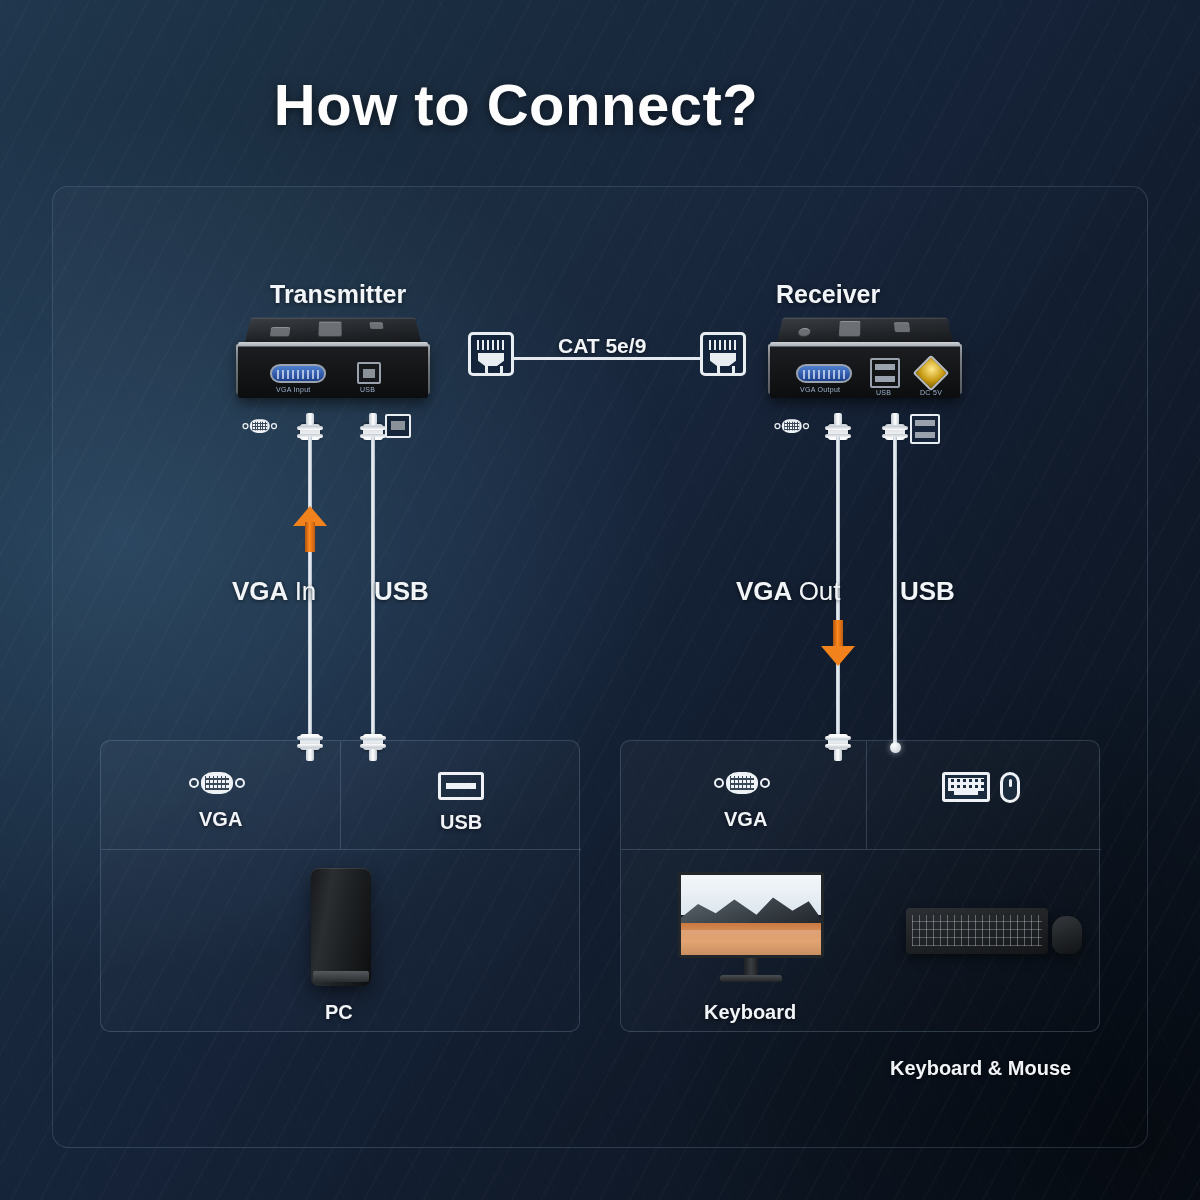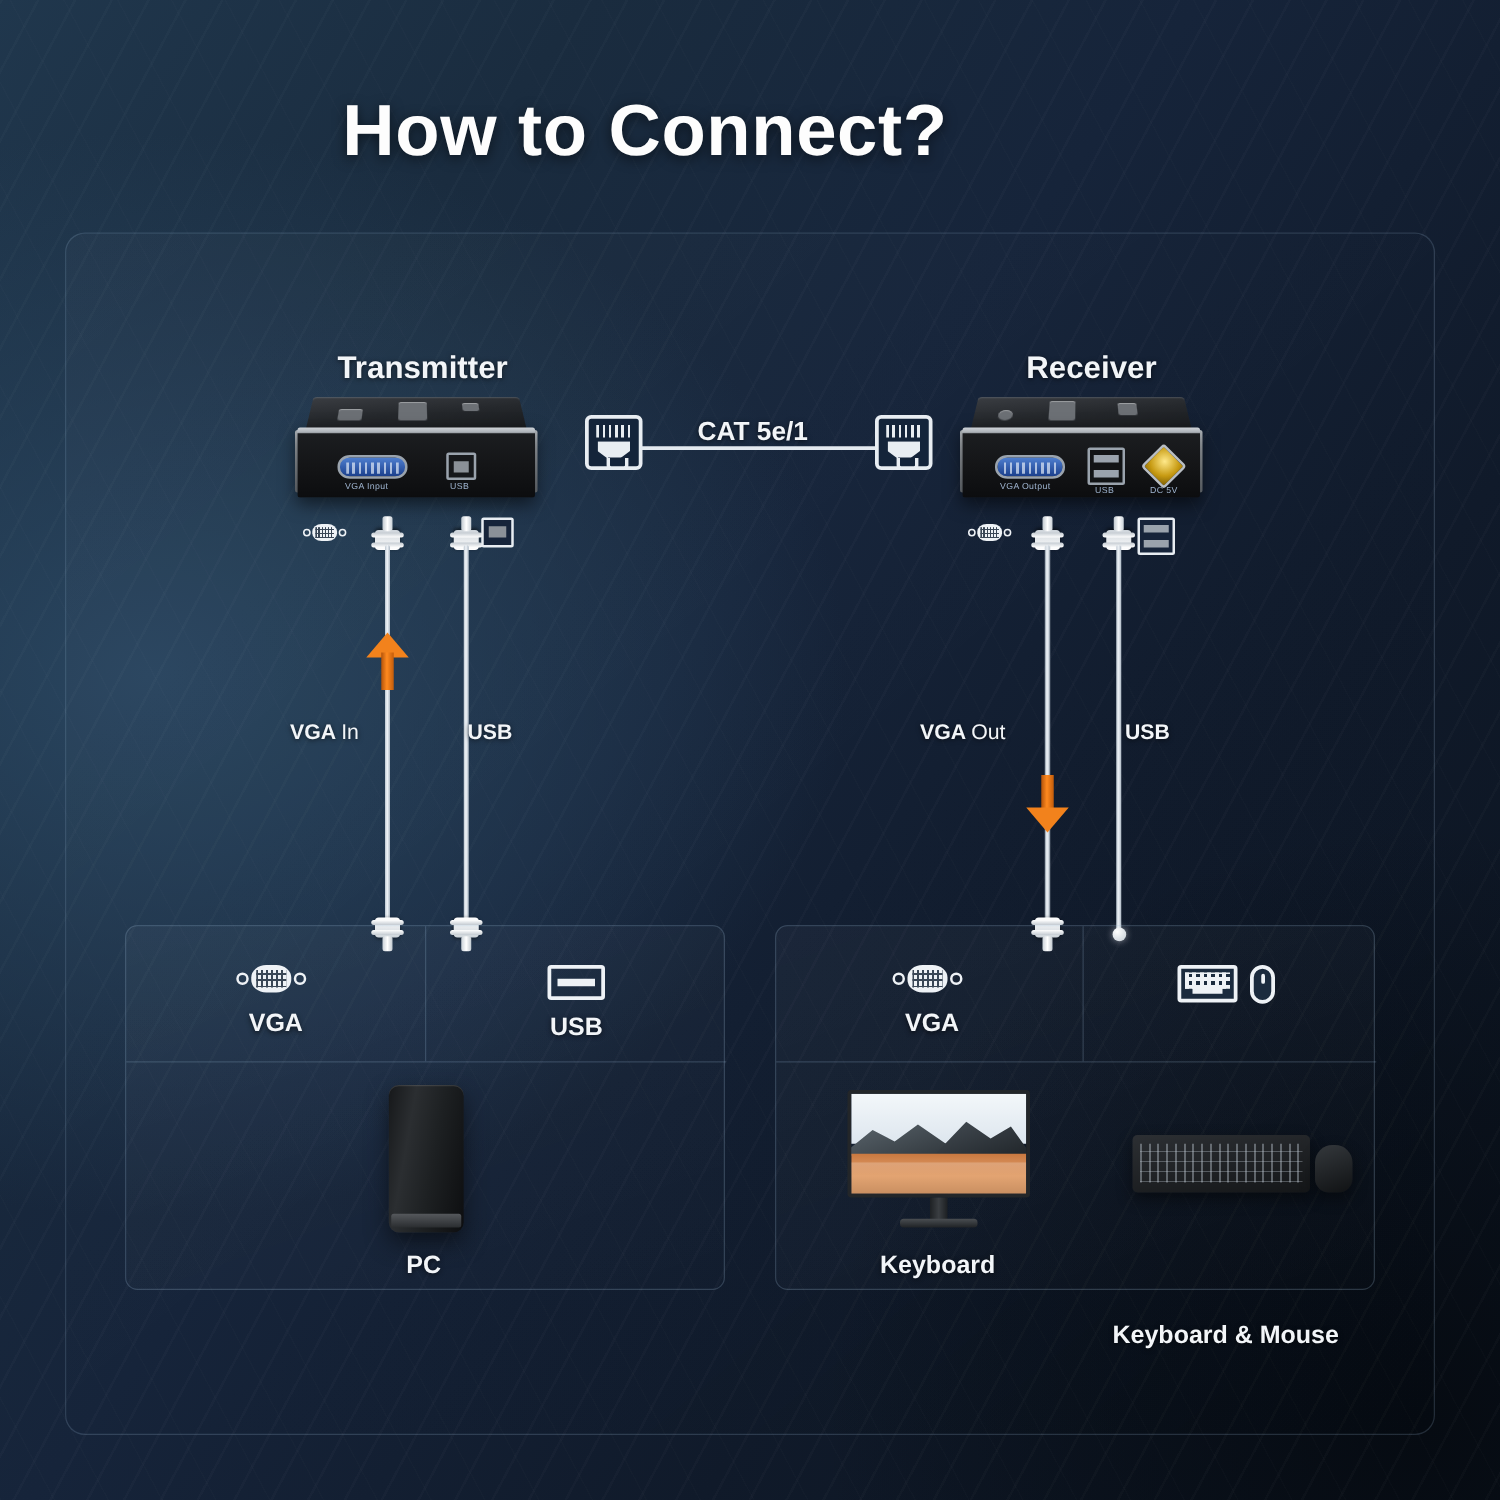--- a/index.html
+++ b/index.html
@@ -50,21 +50,21 @@
   }
 
   
   .lbl {
     position: absolute;
     color: #f2f5f8;
     white-space: nowrap;
     text-shadow: 0 1px 4px rgba(0,0,0,.6);
   }
   .dev-title { font-size: 25px; font-weight: 600; }
-  .port-lbl  { font-size: 17px; font-weight: 600; }
+  .port-lbl  { font-size: 26px; font-weight: 600; }
   .cat-lbl   { font-size: 21px; font-weight: 600; }
   .box-lbl   { font-size: 20px; font-weight: 600; }
   .thin      { font-weight: 400; }
 
   
   .extender {
     position: absolute;
     width: 190px; height: 90px;
   }
   .ext-top {
@@ -386,28 +386,28 @@
       <div class="neck"></div>
   </div>
   <div class="usbb-port" style="left:385px; top:414px; width:26px; height:24px; border-color:#e8edf2; background:#16243a;"></div>
 
   <div class="rj45" style="left:468px; top:332px;">
     <div class="pins"></div>
       <div class="body"></div>
       <div class="tab"></div>
   </div>
   <div class="hline" style="left:512px; top:357px; width:196px;"></div>
-  <div class="lbl cat-lbl" style="left:558px; top:334px;">CAT 5e/1</div>
+  <div class="lbl cat-lbl" style="left:558px; top:334px;">CAT 5e/9</div>
   <div class="rj45" style="left:700px; top:332px;">
     <div class="pins"></div>
       <div class="body"></div>
       <div class="tab"></div>
   </div>
 
-  <div class="lbl dev-title" style="left:821px; top:280px;">Receiver</div>
+  <div class="lbl dev-title" style="left:776px; top:280px;">Receiver</div>
 
   <div class="extender" style="left:770px; top:312px;">
     <div class="ext-top">
       <div class="chip" style="left:20px; top:13px; width:12px; height:10px; border-radius:50%;"></div>
       <div class="chip" style="left:62px; top:4px; width:22px; height:19px;"></div>
       <div class="chip" style="left:120px; top:6px; width:16px; height:12px;"></div>
     </div>
     <div class="ext-ear l"></div>
     <div class="ext-ear r"></div>
     <div class="ext-face">

